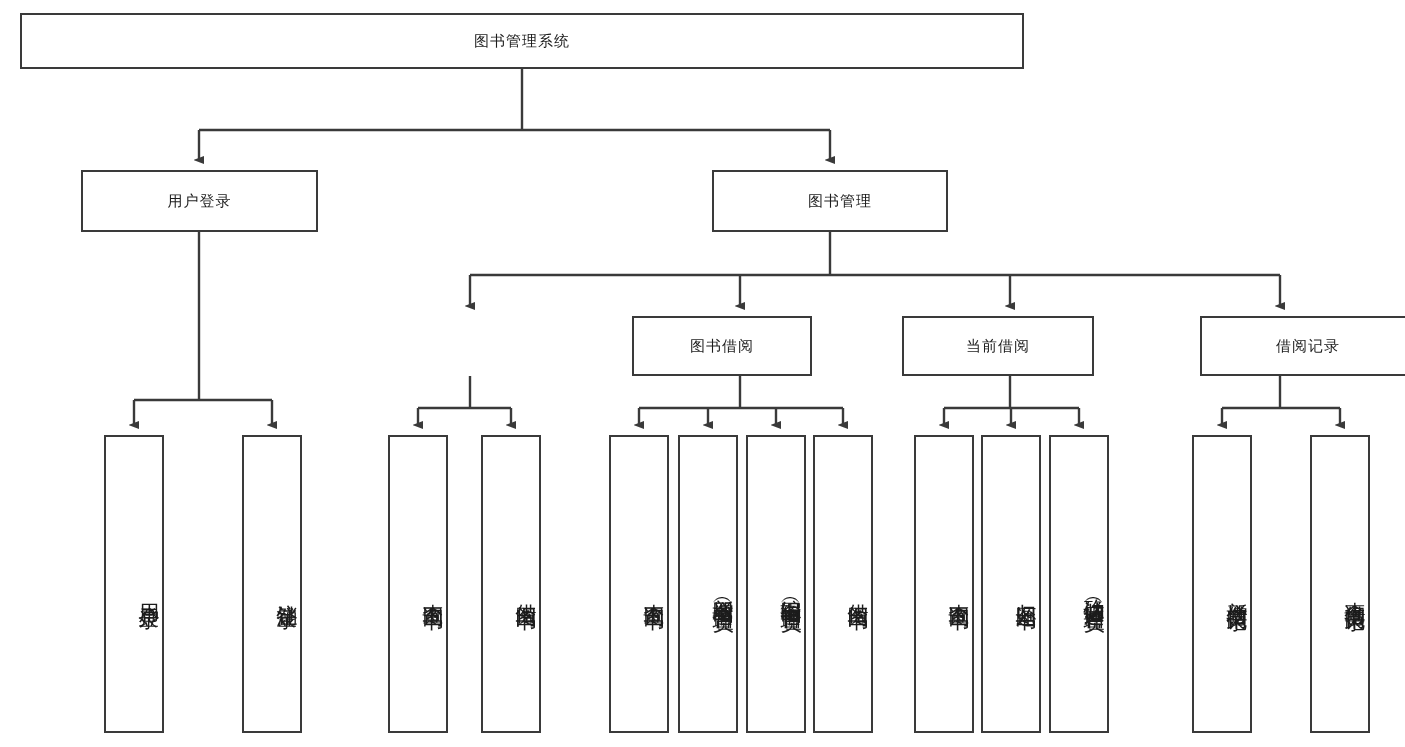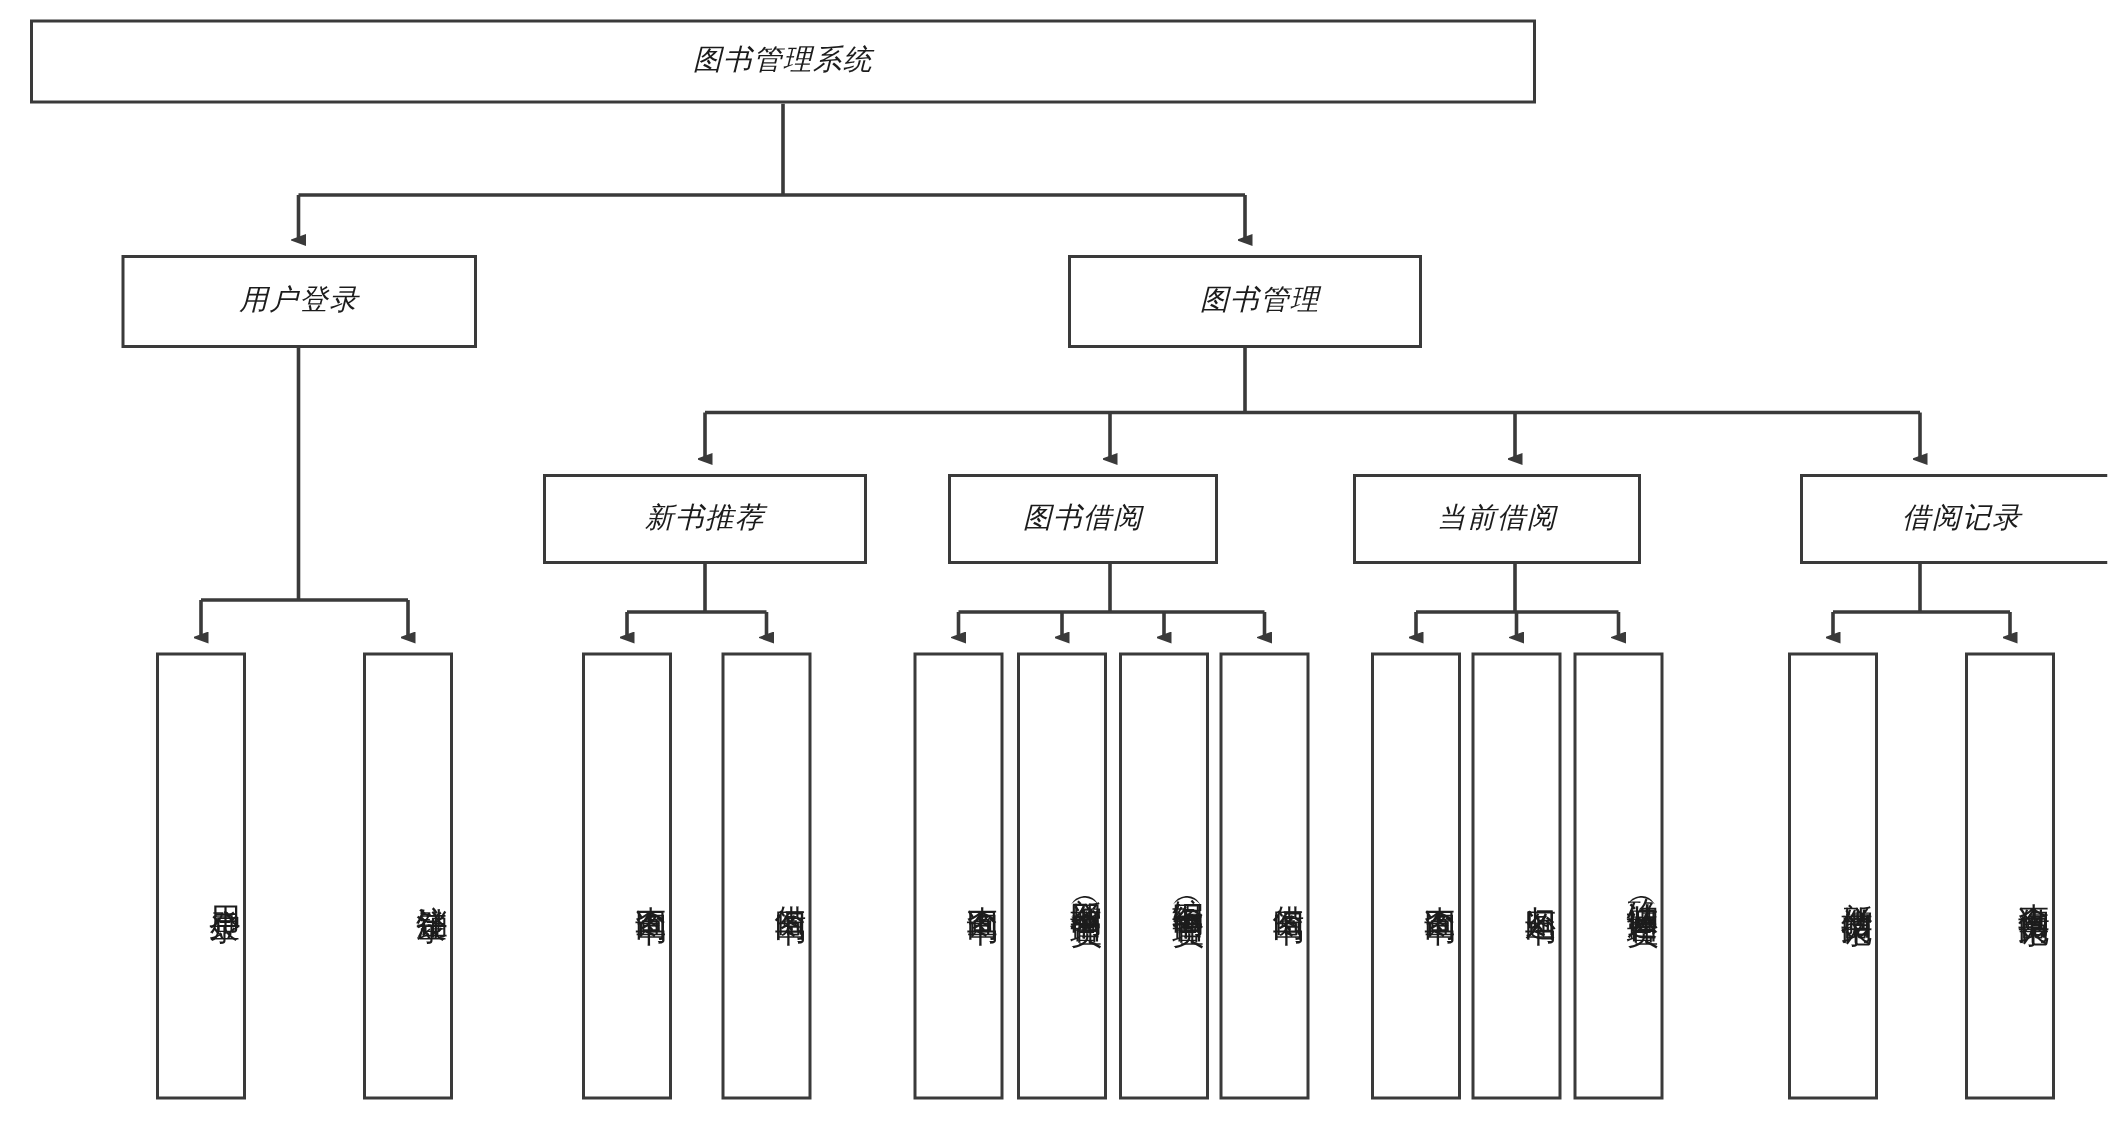--- a/index.html
+++ b/index.html
@@ -29,24 +29,23 @@
     box-sizing: border-box;
     border: 2px solid #3a3a3a;
     background: #ffffff;
     display: flex;
     align-items: center;
     justify-content: center;
     color: #1c1c1c;
     z-index: 2;
   }
   .node.horiz {
-    font-size: 19px;
+    font-size: 15px;
     letter-spacing: 1px;
     line-height: 1.2;
-    font-style: italic;
   }
   .node.vert {
     writing-mode: vertical-rl;
     text-orientation: upright;
     font-size: 21px;
     line-height: 1.25;
     letter-spacing: 2px;
     padding-top: 14px;
     align-items: flex-start;
     justify-content: center;
@@ -126,23 +125,20 @@
     <span>图书管理系统</span>
   </div>
 
   <div class="node horiz" style="left:81px; top:170px; width:237px; height:62px;">
     <span>用户登录</span>
   </div>
   <div class="node horiz" style="left:712px; top:170px; width:236px; height:62px;padding-left:20px;">
     <span>图书管理</span>
   </div>
 
-  <div class="node horiz" style="left:362px; top:316px; width:216px; height:60px;">
-    <span>新书推荐</span>
-  </div>
   <div class="node horiz" style="left:632px; top:316px; width:180px; height:60px;">
     <span>图书借阅</span>
   </div>
   <div class="node horiz" style="left:902px; top:316px; width:192px; height:60px;">
     <span>当前借阅</span>
   </div>
   <div class="node horiz" style="left:1172px; top:316px; width:216px; height:60px;margin-left:28px;">
     <span>借阅记录</span>
   </div>
 

